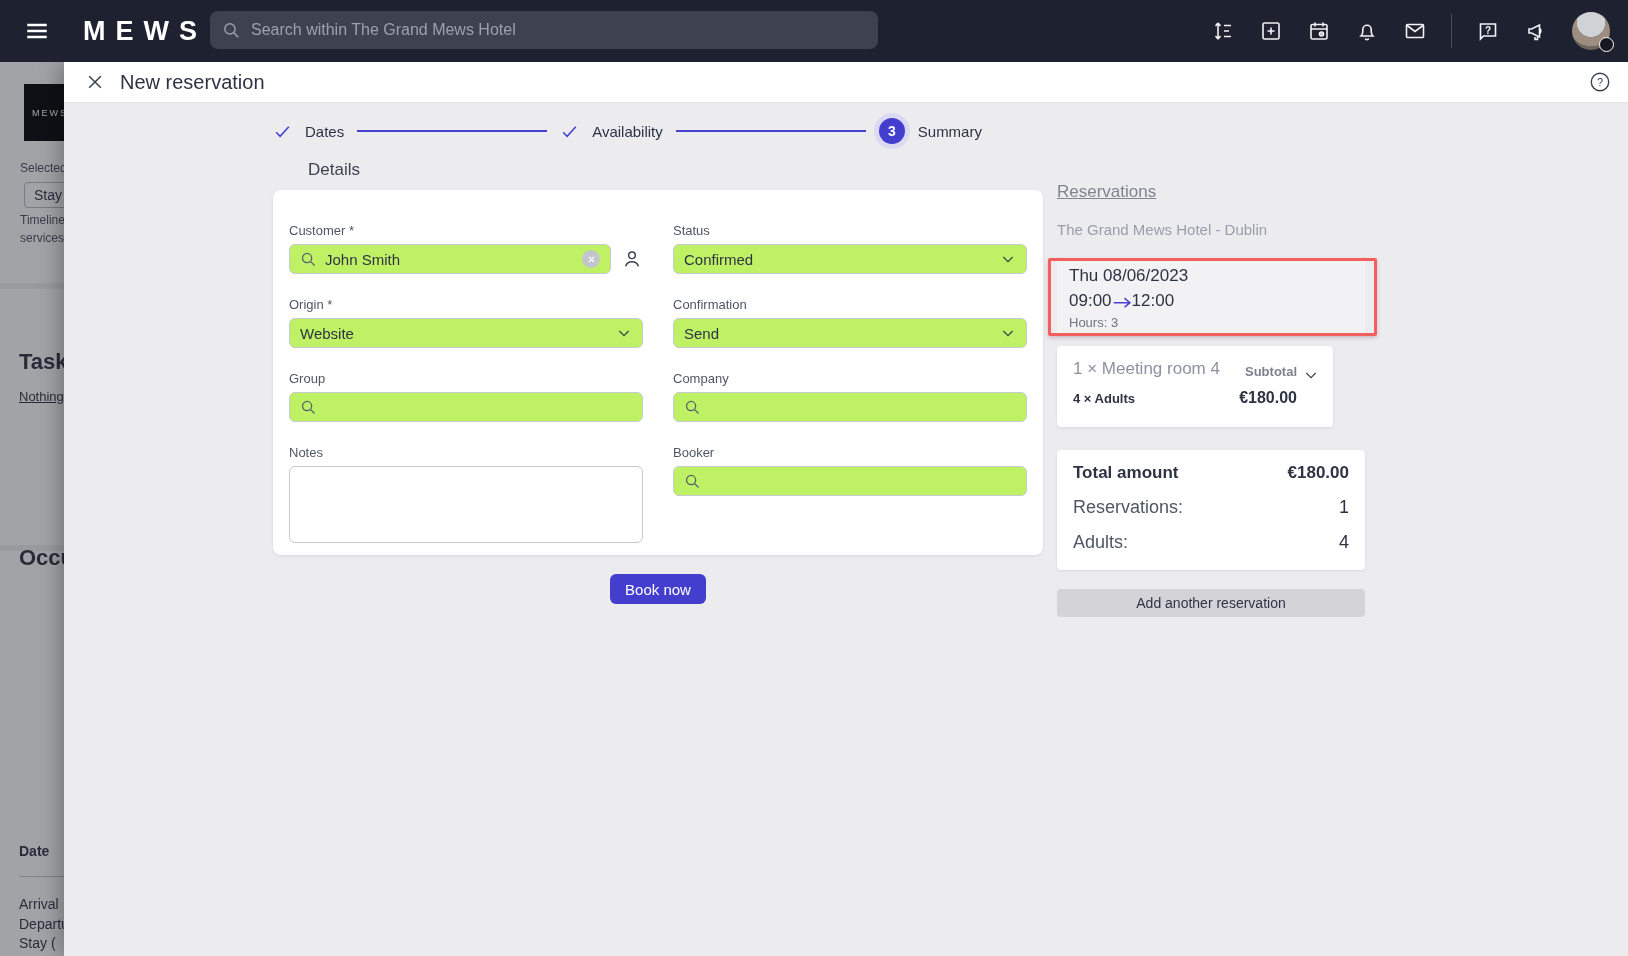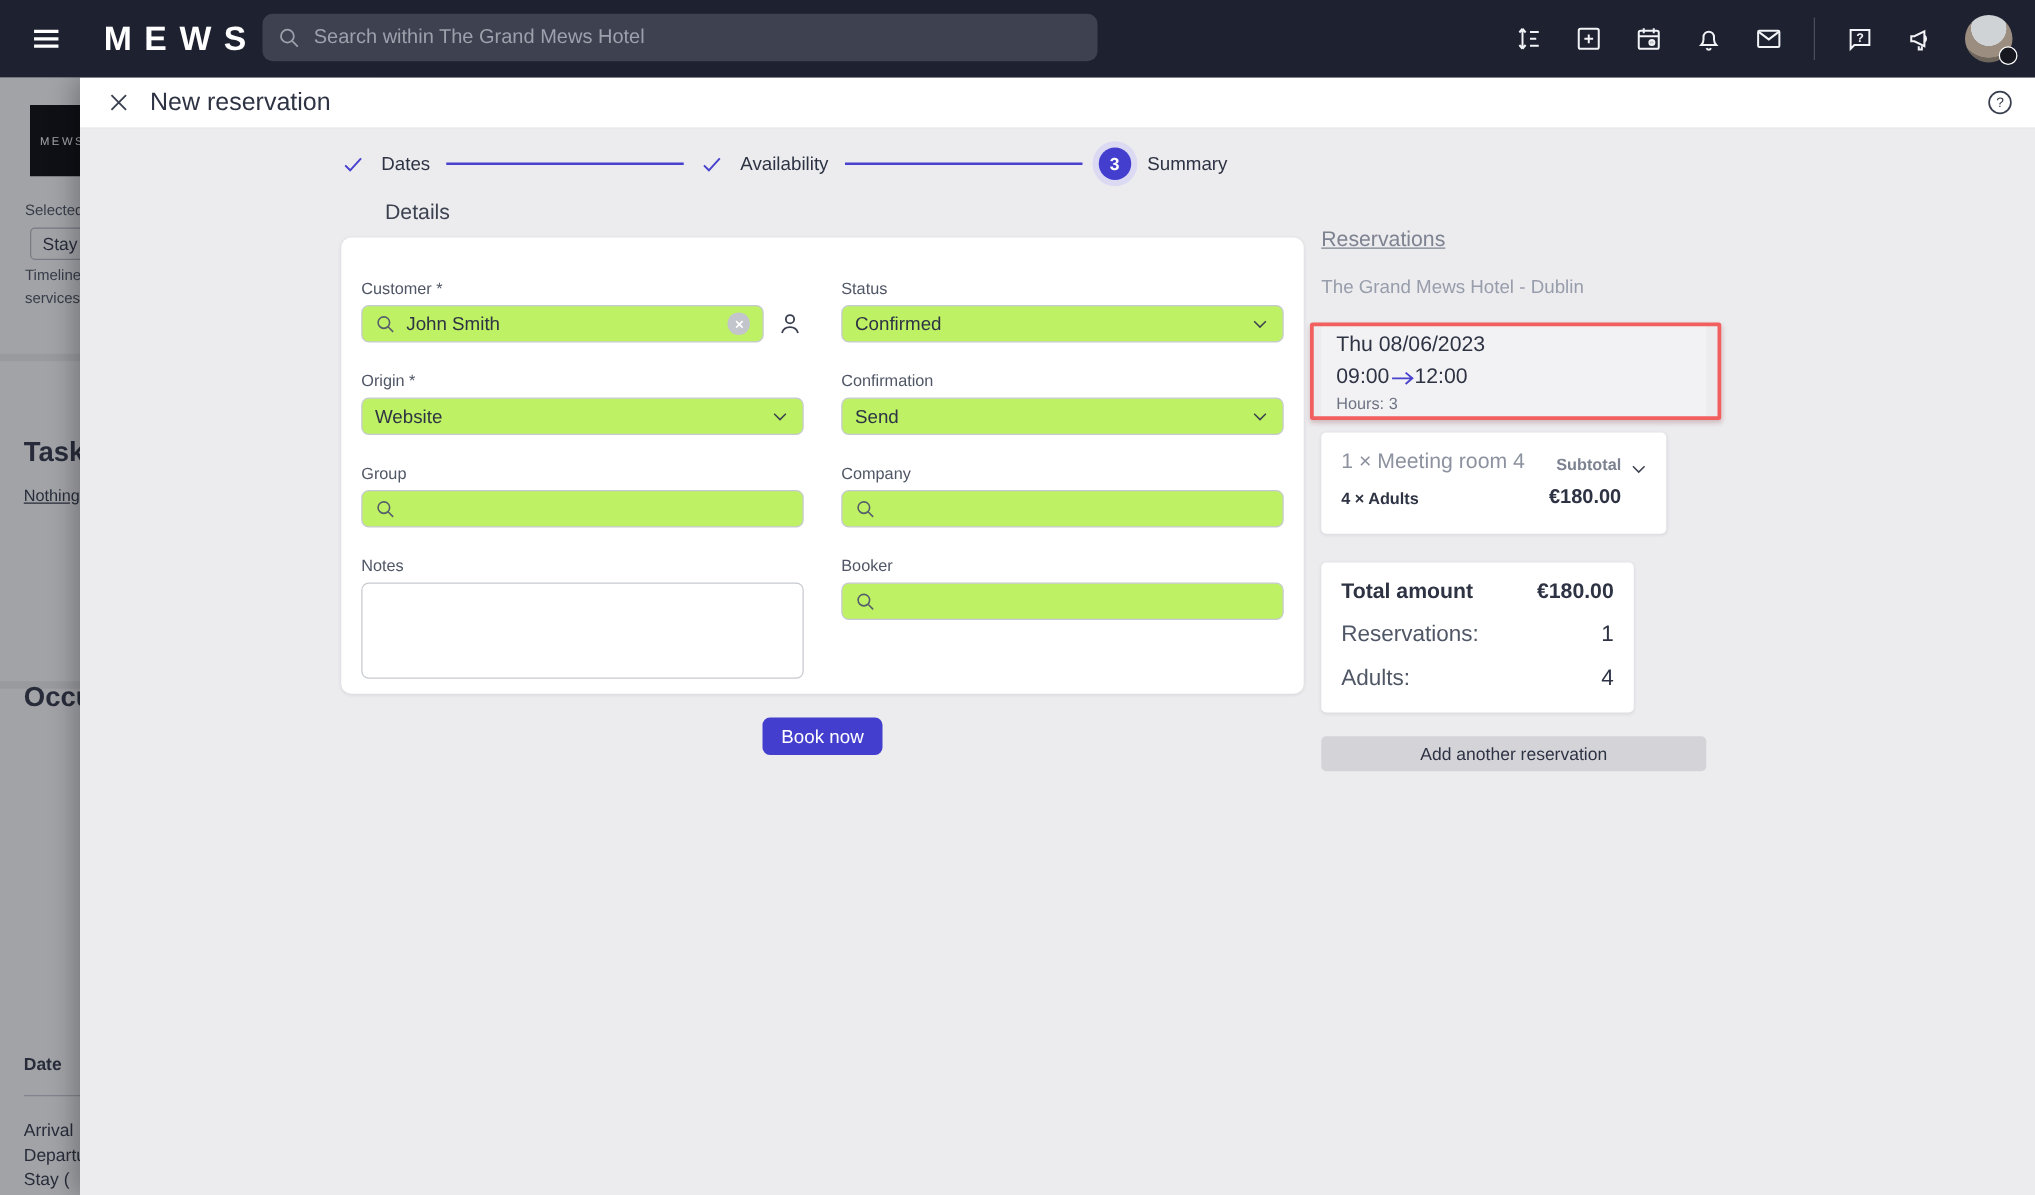--- a/index.html
+++ b/index.html
@@ -93,21 +93,21 @@
   .room-card { position:absolute; top:284px; width:276px; height:81px; background:#fff; border-radius:4px;
     box-shadow:0 1px 3px rgba(40,44,63,0.10); padding:13px 14px 0 16px; }
   .room-row1 { display:flex; justify-content:space-between; align-items:flex-start; }
   .room-title { font-size:17px; color:#8d92a0; }
   .sub-wrap { display:flex; align-items:center; gap:6px; }
   .sub-label { font-size:13px; font-weight:700; color:#7d8290; }
   .sub-chev { width:16px; height:16px; color:#3c4250; cursor:pointer; margin-top:8px; }
   .room-row2 { display:flex; justify-content:space-between; align-items:center; margin-top:6px; padding-right:22px; }
   .room-occ { font-size:13px; font-weight:700; color:#2e3344; }
   .room-price { font-size:16px; font-weight:700; color:#2e3344; }
-  .total-card { position:absolute; top:388px; width:250px; height:120px; background:#fff; border-radius:4px;
+  .total-card { position:absolute; top:388px; width:308px; height:120px; background:#fff; border-radius:4px;
     box-shadow:0 1px 3px rgba(40,44,63,0.10); padding:13px 16px 0 16px; }
   .total-row { display:flex; justify-content:space-between; align-items:baseline; }
   .total-label { font-size:17px; font-weight:700; color:#2e3344; }
   .total-value { font-size:17px; font-weight:700; color:#2e3344; }
   .sum-row { display:flex; justify-content:space-between; margin-top:14px; font-size:18px; color:#4f5665; }
   .sum-val { color:#2e3344; }
   .add-btn { position:absolute; top:527px; width:308px; height:28px; background:#d4d4d8; border:none;
     border-radius:4px; font-size:14px; color:#2e3344; font-family:inherit; cursor:pointer; }
 
   

